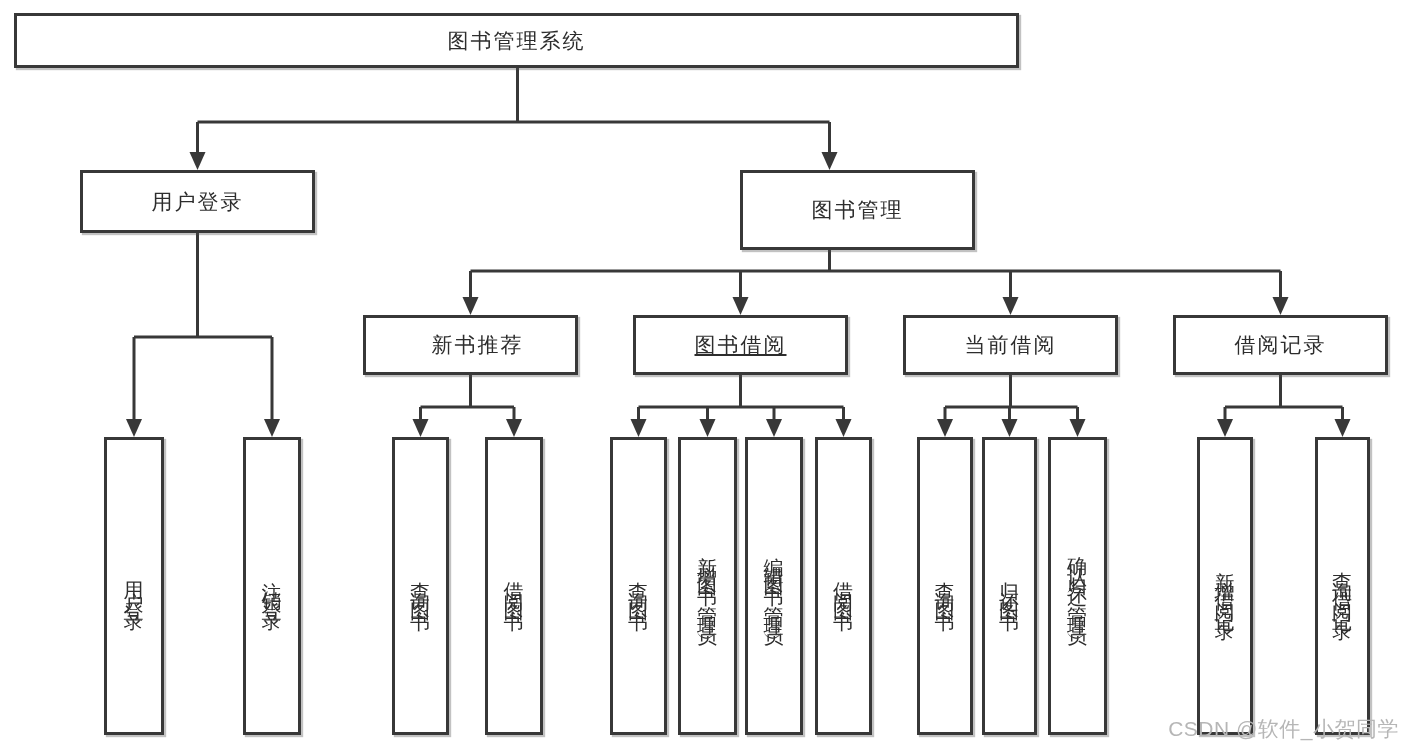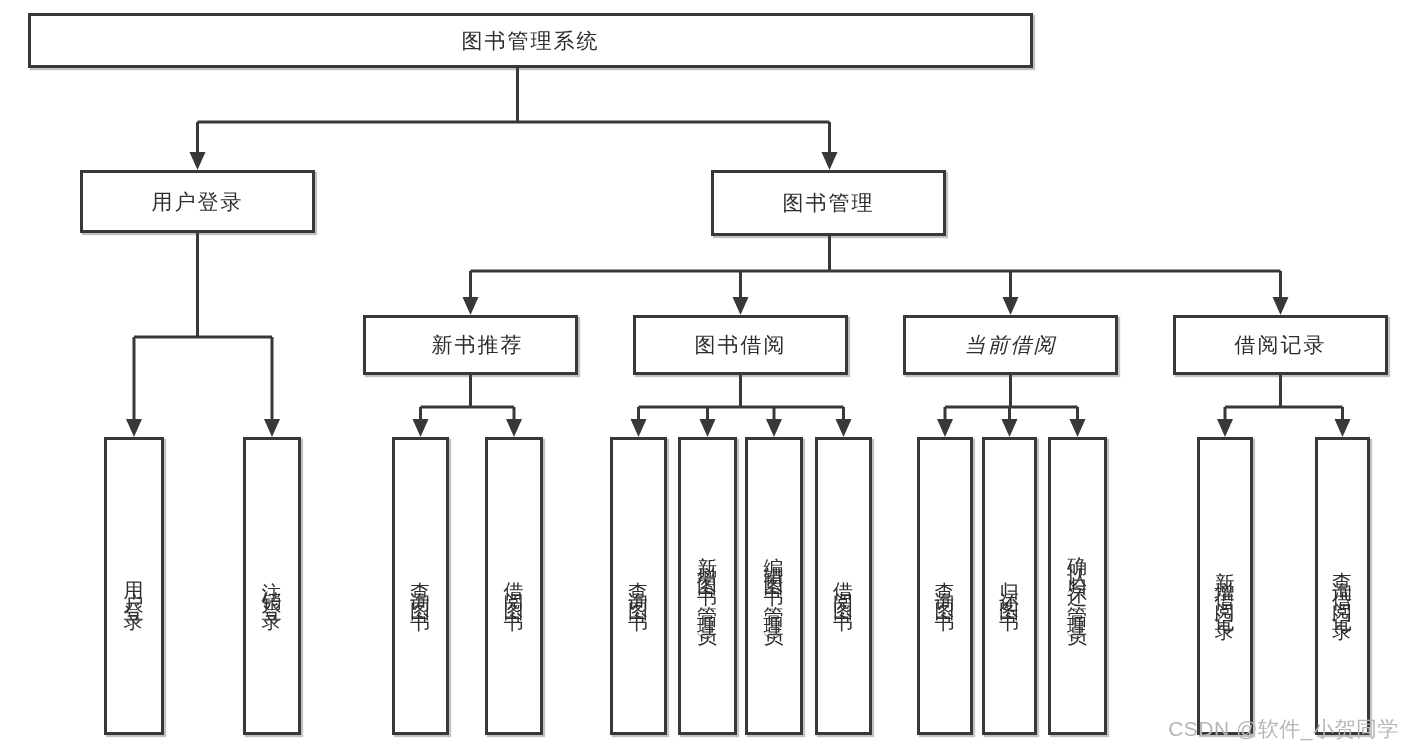--- a/index.html
+++ b/index.html
@@ -87,38 +87,38 @@
       <polygon points="766,419 782,419 774,437"></polygon>
       <polygon points="835.5,419 851.5,419 843.5,437"></polygon>
       <polygon points="937,419 953,419 945,437"></polygon>
       <polygon points="1001.5,419 1017.5,419 1009.5,437"></polygon>
       <polygon points="1069.5,419 1085.5,419 1077.5,437"></polygon>
       <polygon points="1217,419 1233,419 1225,437"></polygon>
       <polygon points="1334.5,419 1350.5,419 1342.5,437"></polygon>
     </g>
   </svg>
 
-  <div class="node h" style="left:28px; top:13px; width:1005px; height:55px;">
+  <div class="node h" style="left:14px; top:13px; width:1005px; height:55px;">
     <span>图书管理系统</span>
   </div>
 
   <div class="node h" style="left:80px; top:170px; width:235px; height:63px;">
     <span>用户登录</span>
   </div>
-  <div class="node h" style="left:711px; top:170px; width:235px; height:66px;">
+  <div class="node h" style="left:740px; top:170px; width:235px; height:80px;">
     <span>图书管理</span>
   </div>
 
   <div class="node h" style="left:363px; top:315px; width:215px; height:60px;padding-left:14px;">
     <span>新书推荐</span>
   </div>
-  <div class="node h" style="left:633px; top:315px; width:215px; height:60px;">
+  <div class="node h" style="left:633px; top:315px; width:215px; height:60px;text-decoration:underline;">
     <span>图书借阅</span>
   </div>
-  <div class="node h" style="left:903px; top:315px; width:215px; height:60px;font-style:italic;">
+  <div class="node h" style="left:903px; top:315px; width:215px; height:60px;">
     <span>当前借阅</span>
   </div>
   <div class="node h" style="left:1173px; top:315px; width:215px; height:60px;text-align:center;">
     <span>借阅记录</span>
   </div>
 
   <div class="node v" style="left:104px; top:437px; width:60px; height:298px;">
     <span>用户登录</span>
   </div>
   <div class="node v" style="left:243px; top:437px; width:58px; height:298px;">

